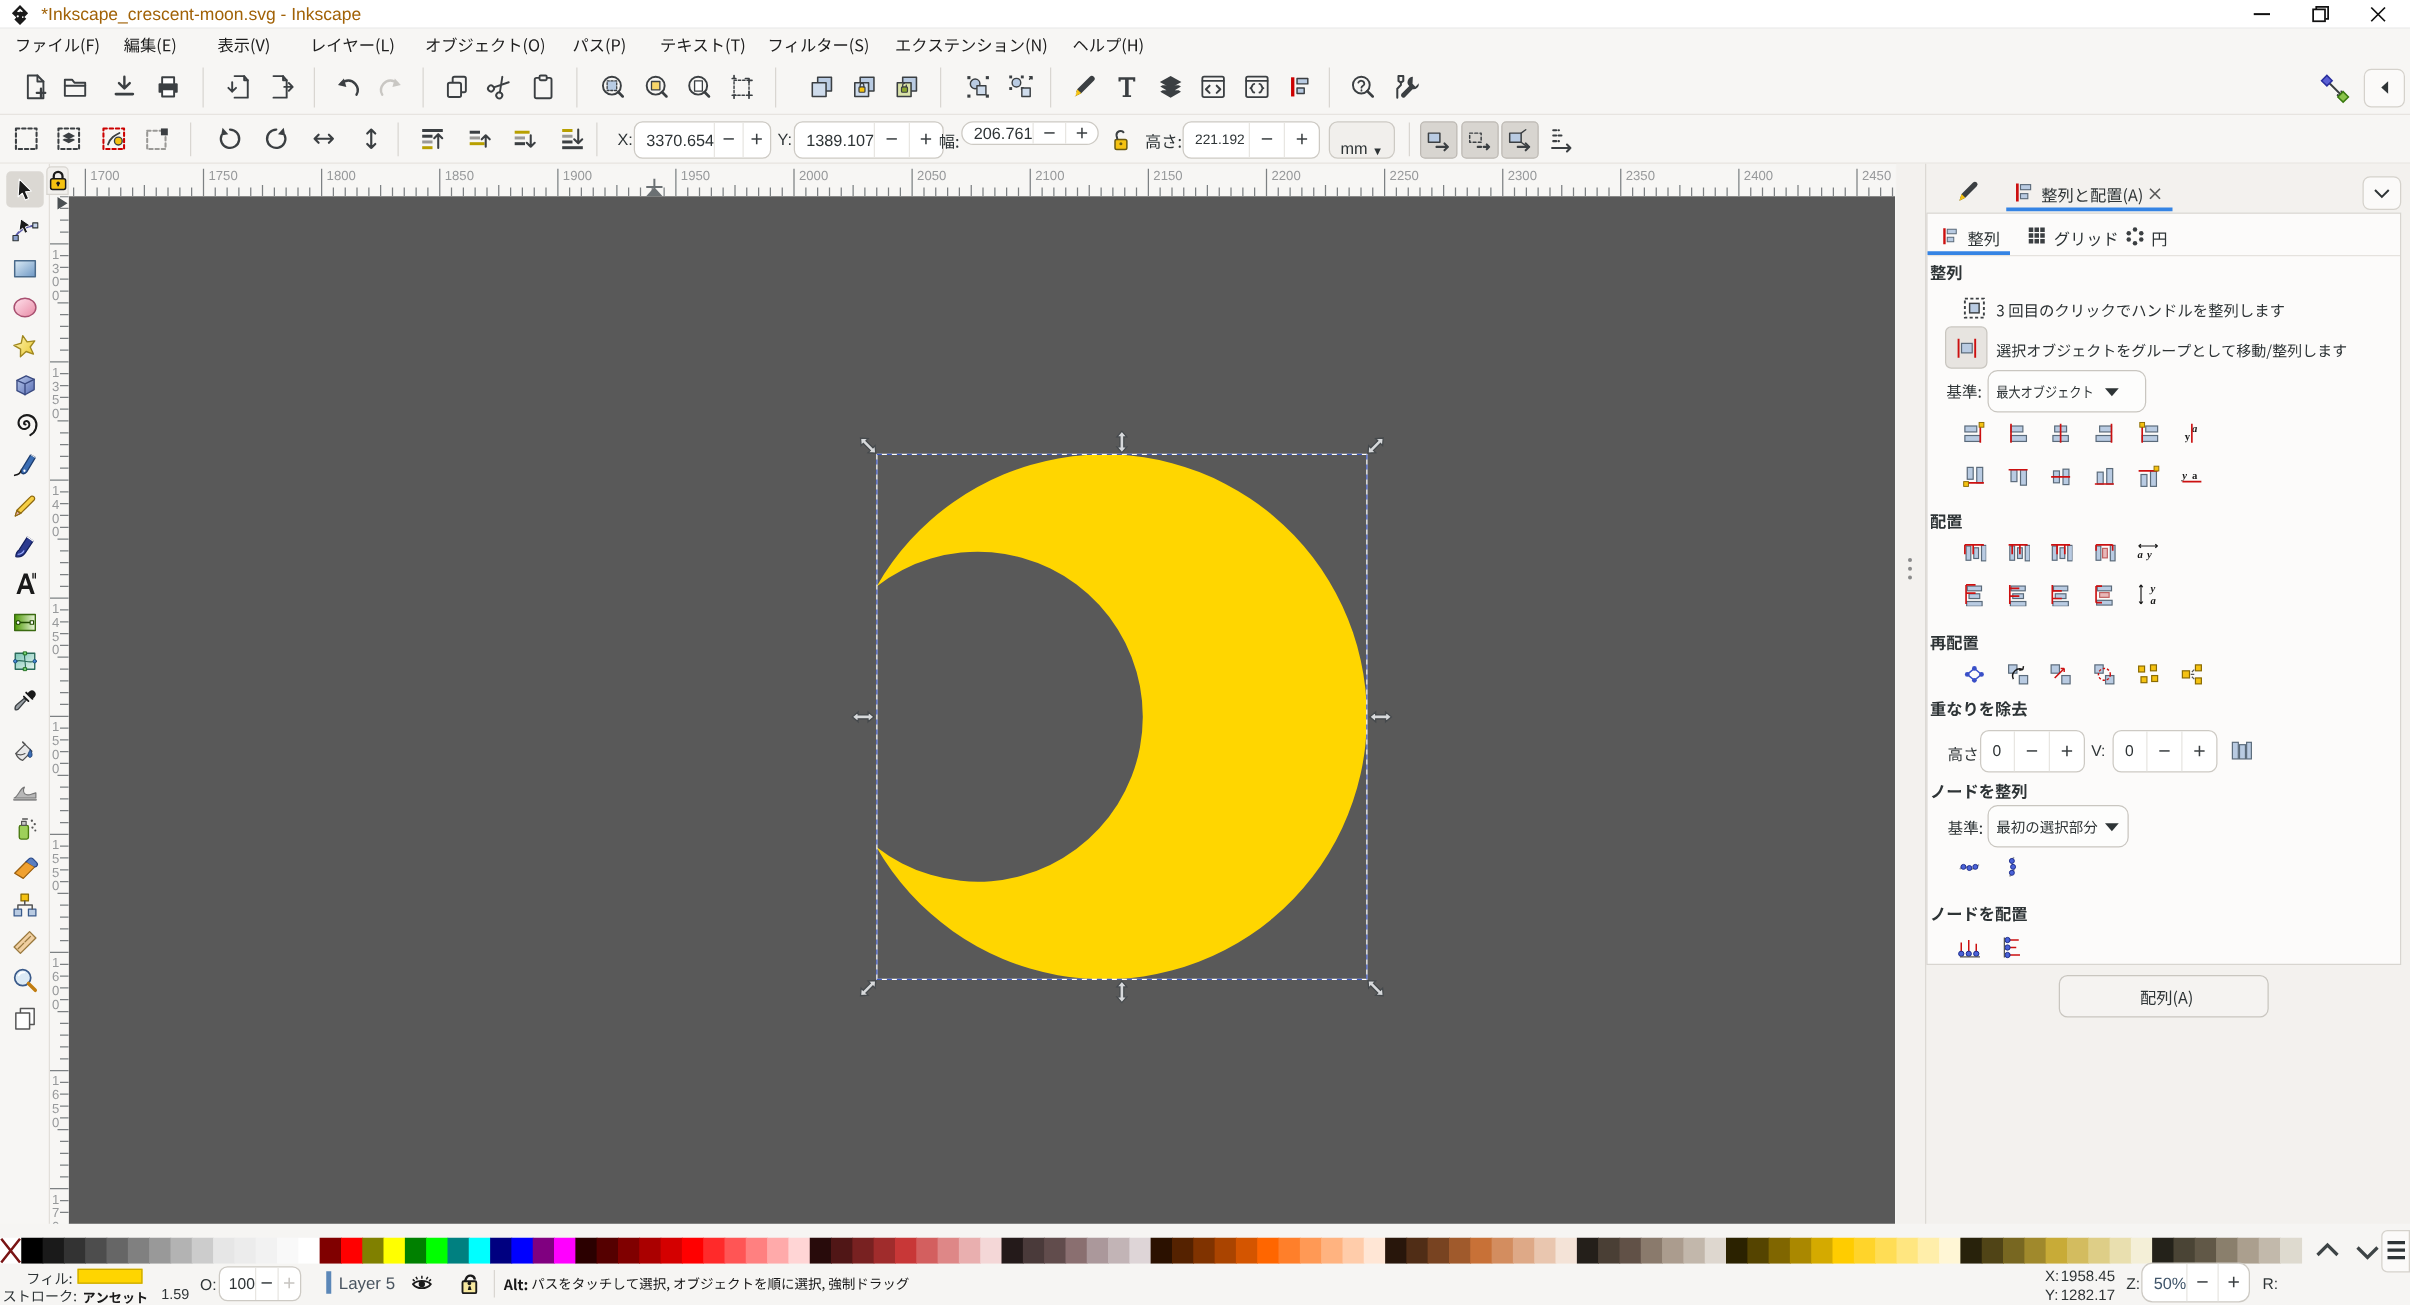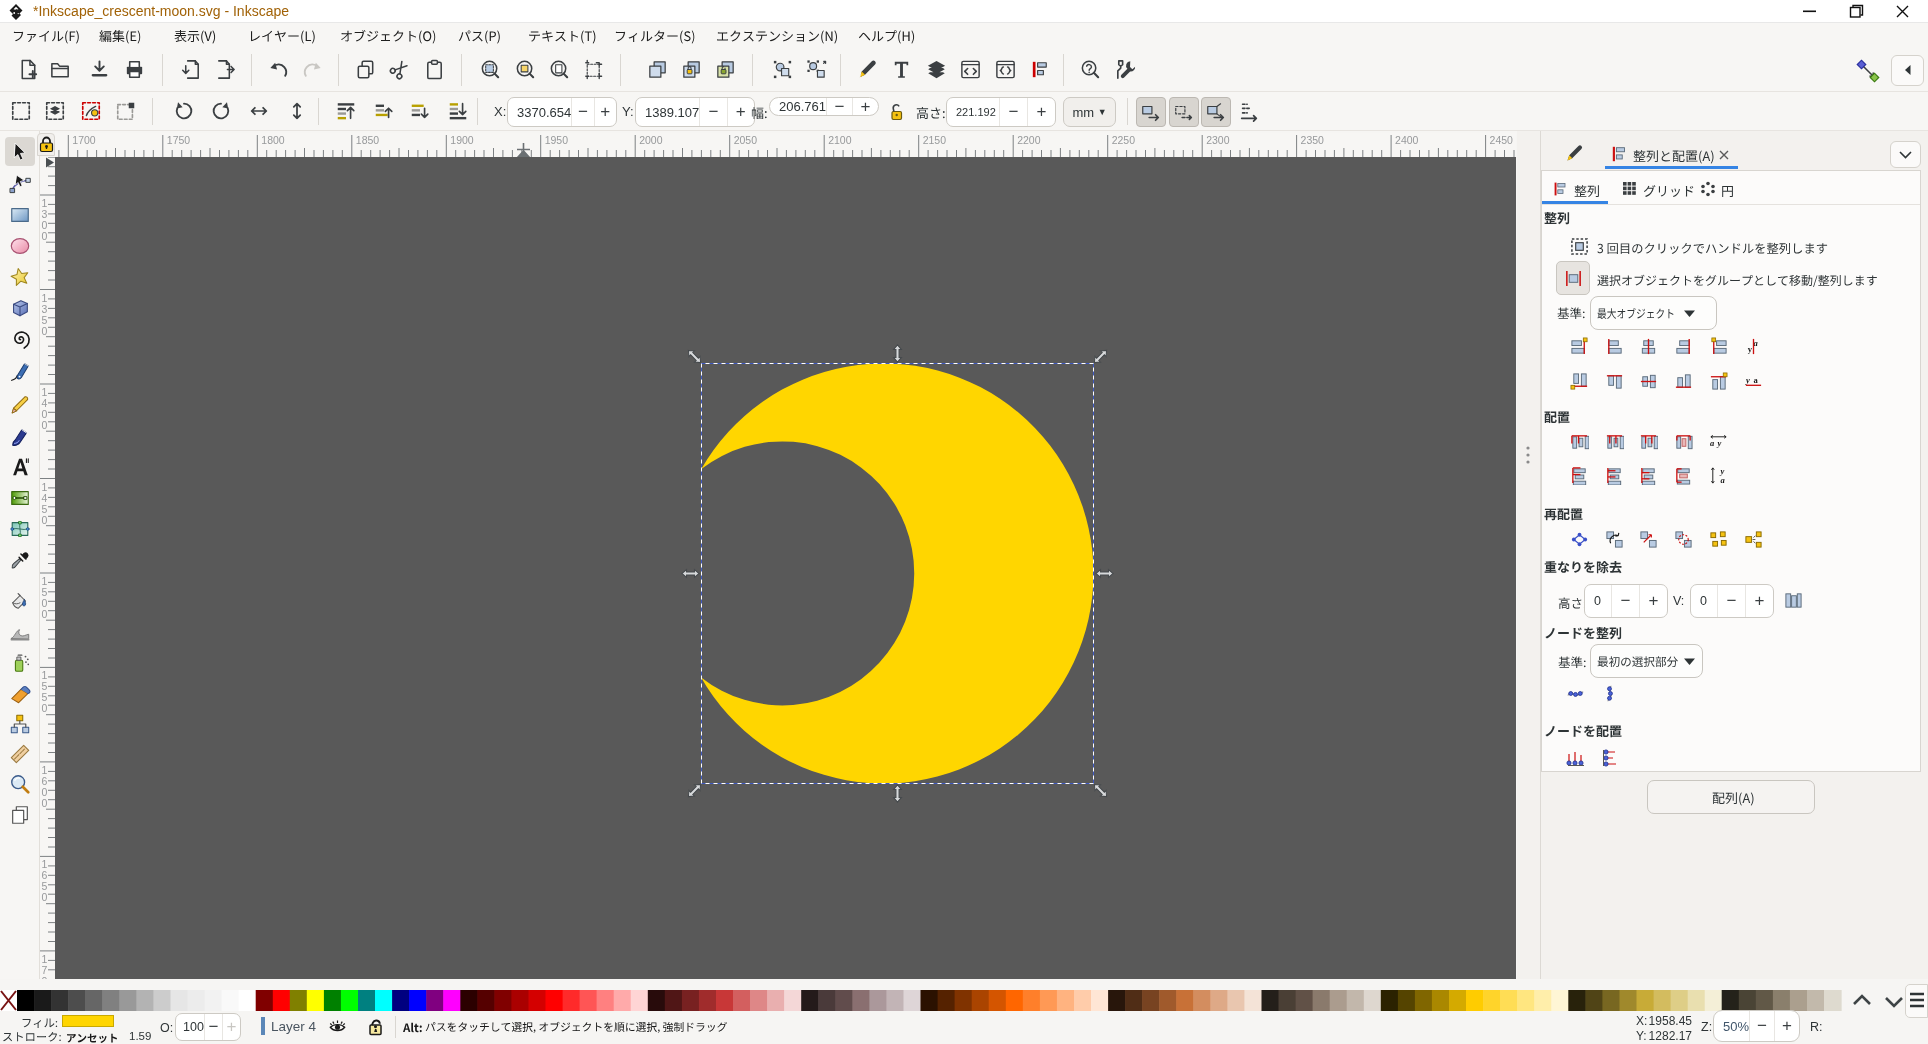--- a/index.html
+++ b/index.html
@@ -327,21 +327,21 @@
 <div class="abs" style="left:916px;top:104px">
     <svg width="30" height="19" viewBox="0 0 30 19" style="overflow:visible;">
       <path transform="translate(0,14)" d="M3.9 -7.4H9V-6.1H3.9ZM3 -8.1V-5.4H10V-8.1ZM5.9 -10.9V-9.7H0.8V-8.8H12.1V-9.7H6.9V-10.9ZM1.4 -4.6V1H2.4V-3.8H10.7V-0.1C10.7 0 10.6 0.1 10.4 0.1C10.2 0.1 9.5 0.1 8.6 0.1C8.7 0.4 8.9 0.7 8.9 1C10 1 10.7 1 11.1 0.9C11.5 0.7 11.7 0.4 11.7 -0.1V-4.6ZM4.9 -2.2H8.1V-0.9H4.9ZM4 -2.9V0.5H4.9V-0.2H9V-2.9Z M17.1 -4.1 16 -4.3C15.7 -3.5 15.4 -2.8 15.4 -2.1C15.4 -0.4 17 0.5 19.4 0.5C20.9 0.5 22 0.4 22.8 0.3L22.9 -0.8C21.9 -0.6 20.8 -0.4 19.5 -0.5C17.6 -0.5 16.4 -1 16.4 -2.2C16.4 -2.9 16.7 -3.4 17.1 -4.1ZM15.1 -8.2 15.1 -7.2C17.1 -7 19 -7 20.5 -7.1C21 -6.1 21.6 -4.9 22.1 -4.2C21.6 -4.2 20.7 -4.3 20 -4.4L19.9 -3.5C20.8 -3.4 22.4 -3.3 23 -3.1L23.5 -3.9C23.3 -4.1 23.2 -4.3 23 -4.6C22.5 -5.2 21.9 -6.2 21.5 -7.2C22.4 -7.4 23.4 -7.5 24.2 -7.8L24.1 -8.8C23.2 -8.5 22.1 -8.3 21.2 -8.2C20.9 -8.9 20.7 -9.8 20.6 -10.4L19.5 -10.2C19.6 -9.9 19.7 -9.5 19.8 -9.2L20.2 -8C18.8 -7.9 17 -8 15.1 -8.2Z M27.8 -5.1C28.3 -5.1 28.7 -5.4 28.7 -6C28.7 -6.5 28.3 -6.9 27.8 -6.9C27.3 -6.9 26.9 -6.5 26.9 -6C26.9 -5.4 27.3 -5.1 27.8 -5.1ZM27.8 0.2C28.3 0.2 28.7 -0.2 28.7 -0.7C28.7 -1.3 28.3 -1.6 27.8 -1.6C27.3 -1.6 26.9 -1.3 26.9 -0.7C26.9 -0.2 27.3 0.2 27.8 0.2Z" fill="#2e3436"></path>
     </svg>
   </div>
 <div class="spin" style="left:946px;top:97px;width:110px;height:30px;border-radius:7px">
     <div class="val" style="padding-left:9px;font-size:11px">221.192</div>
     <div class="bz">−</div>
     <div class="bz" style="color:#3a3f42">+</div>
   </div>
-<div class="abs" style="left:1063px;top:97px;width:53px;height:30px;background:#f1efec;border:1px solid #cdcac4;border-radius:7px;font-size:13px;color:#2e3436;display:flex;align-items:center;justify-content:center">mm&nbsp;<span style="font-size:9px">▼</span></div>
+<div class="abs" style="left:1063px;top:97px;width:53px;height:30px;background:#f1efec;border:1px solid #cdcac4;border-radius:7px;font-size:13px;color:#2e3436;display:flex;align-items:flex-end;justify-content:center">mm&nbsp;<span style="font-size:9px">▼</span></div>
 <div class="tbtn pressed" style="left:1136px;top:97px;width:30px;height:30px"></div>
 <svg class="abs" style="left:1140px;top:101px" width="22" height="22" viewBox="0 0 24 24" fill="none" stroke="#3b3f42" stroke-width="1.6" stroke-linecap="round" stroke-linejoin="round">
     <rect x="3" y="6" width="10" height="8" fill="#b9cbe2" stroke="#3b3f42" stroke-width="1.3"></rect>
     <path d="M10 18 h10 M20 18 l-3-3 M20 18 l-3 3" stroke-width="1.8"></path>
   </svg>
 <div class="tbtn pressed" style="left:1169px;top:97px;width:30px;height:30px"></div>
 <svg class="abs" style="left:1173px;top:101px" width="22" height="22" viewBox="0 0 24 24" fill="none" stroke="#3b3f42" stroke-width="1.6" stroke-linecap="round" stroke-linejoin="round">
     <rect x="3" y="6" width="10" height="8" fill="none" stroke="#3b3f42" stroke-width="1.3" stroke-dasharray="2.5 2"></rect>
     <path d="M10 18 h10 M20 18 l-3-3 M20 18 l-3 3" stroke-width="1.8" stroke-dasharray="3 2.2"></path>
   </svg>
@@ -1398,21 +1398,21 @@
     </svg>
   </div>
 <div class="abs" style="left:129px;top:1030px;font-size:11.5px;color:#2e3436">1.59</div>
 <div class="abs" style="left:160px;top:1021px;font-size:12.5px;color:#2e3436">O:</div>
 <div class="spin" style="left:175px;top:1013px;width:66px;height:28px;border-radius:7px">
     <div class="val" style="padding-left:7px;font-size:12.5px">100</div>
     <div class="bz">−</div>
     <div class="bz" style="color:#c8c6c2">+</div>
   </div>
 <div class="abs" style="left:261px;top:1017px;width:4px;height:18px;background:#5b87b8"></div>
-<div class="abs" style="left:271px;top:1019px;font-size:13.5px;color:#4a5560">Layer 4</div>
+<div class="abs" style="left:271px;top:1019px;font-size:13.5px;color:#4a5560">Layer 5</div>
 <svg class="abs" style="left:328px;top:1017px" width="19" height="19" viewBox="0 0 24 24">
 <path d="M3 13 C7 8.5 17 8.5 21 13 C17 18.5 7 18.5 3 13 Z" fill="none" stroke="#1a1a1a" stroke-width="1.8"></path>
 <circle cx="12" cy="13" r="3.2" fill="#1a1a1a"></circle>
 <path d="M12 7.5 V4.5 M7.5 8.3 L6 5.8 M16.5 8.3 L18 5.8 M4.7 10 L2.8 8.2 M19.3 10 L21.2 8.2" stroke="#1a1a1a" stroke-width="1.5"></path>
   </svg>
 <svg class="abs" style="left:366px;top:1016px" width="19" height="20" viewBox="0 0 19 20">
 <rect x="4" y="9" width="11" height="9.5" rx="1" fill="#f7e9a0" stroke="#1a1a1a" stroke-width="1.5"></rect>
 <path d="M6 9 V6.5 a3.6 3.6 0 0 1 6.8 -1.6" fill="none" stroke="#1a1a1a" stroke-width="1.9" transform="rotate(22 6 9)"></path>
 <path d="M9.5 12.2 a1.5 1.5 0 1 1 0.01 0 Z M9 13 l-0.8 3 h3 L10.4 13 Z" fill="#1a1a1a"></path>
   </svg>

